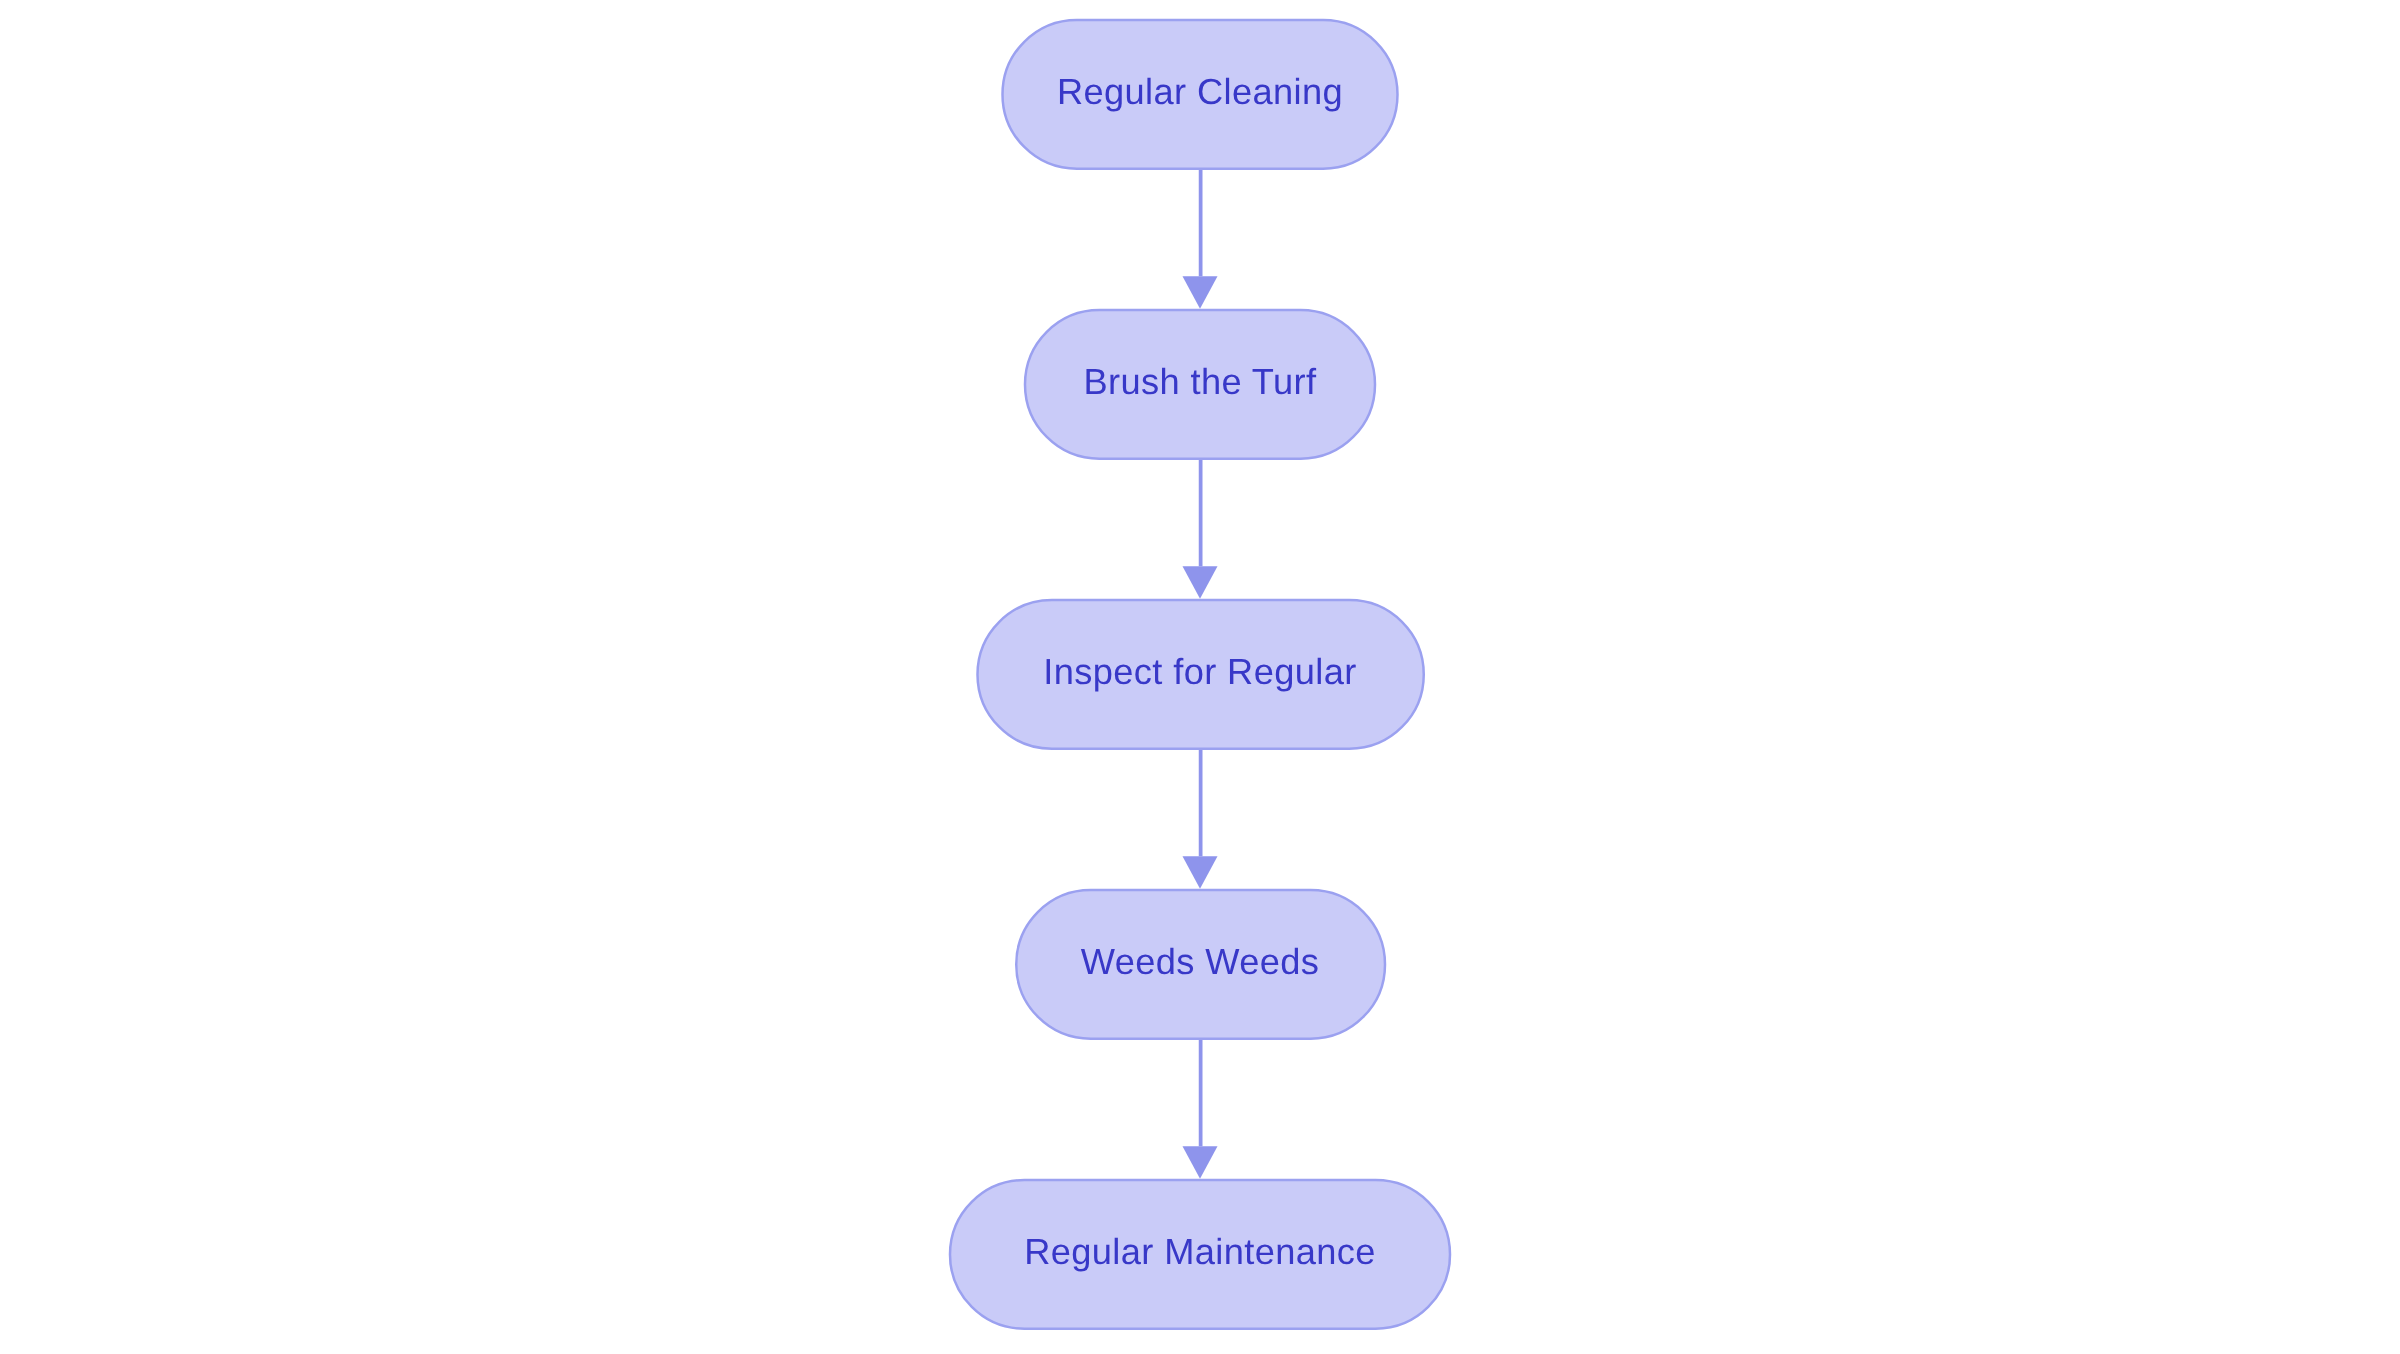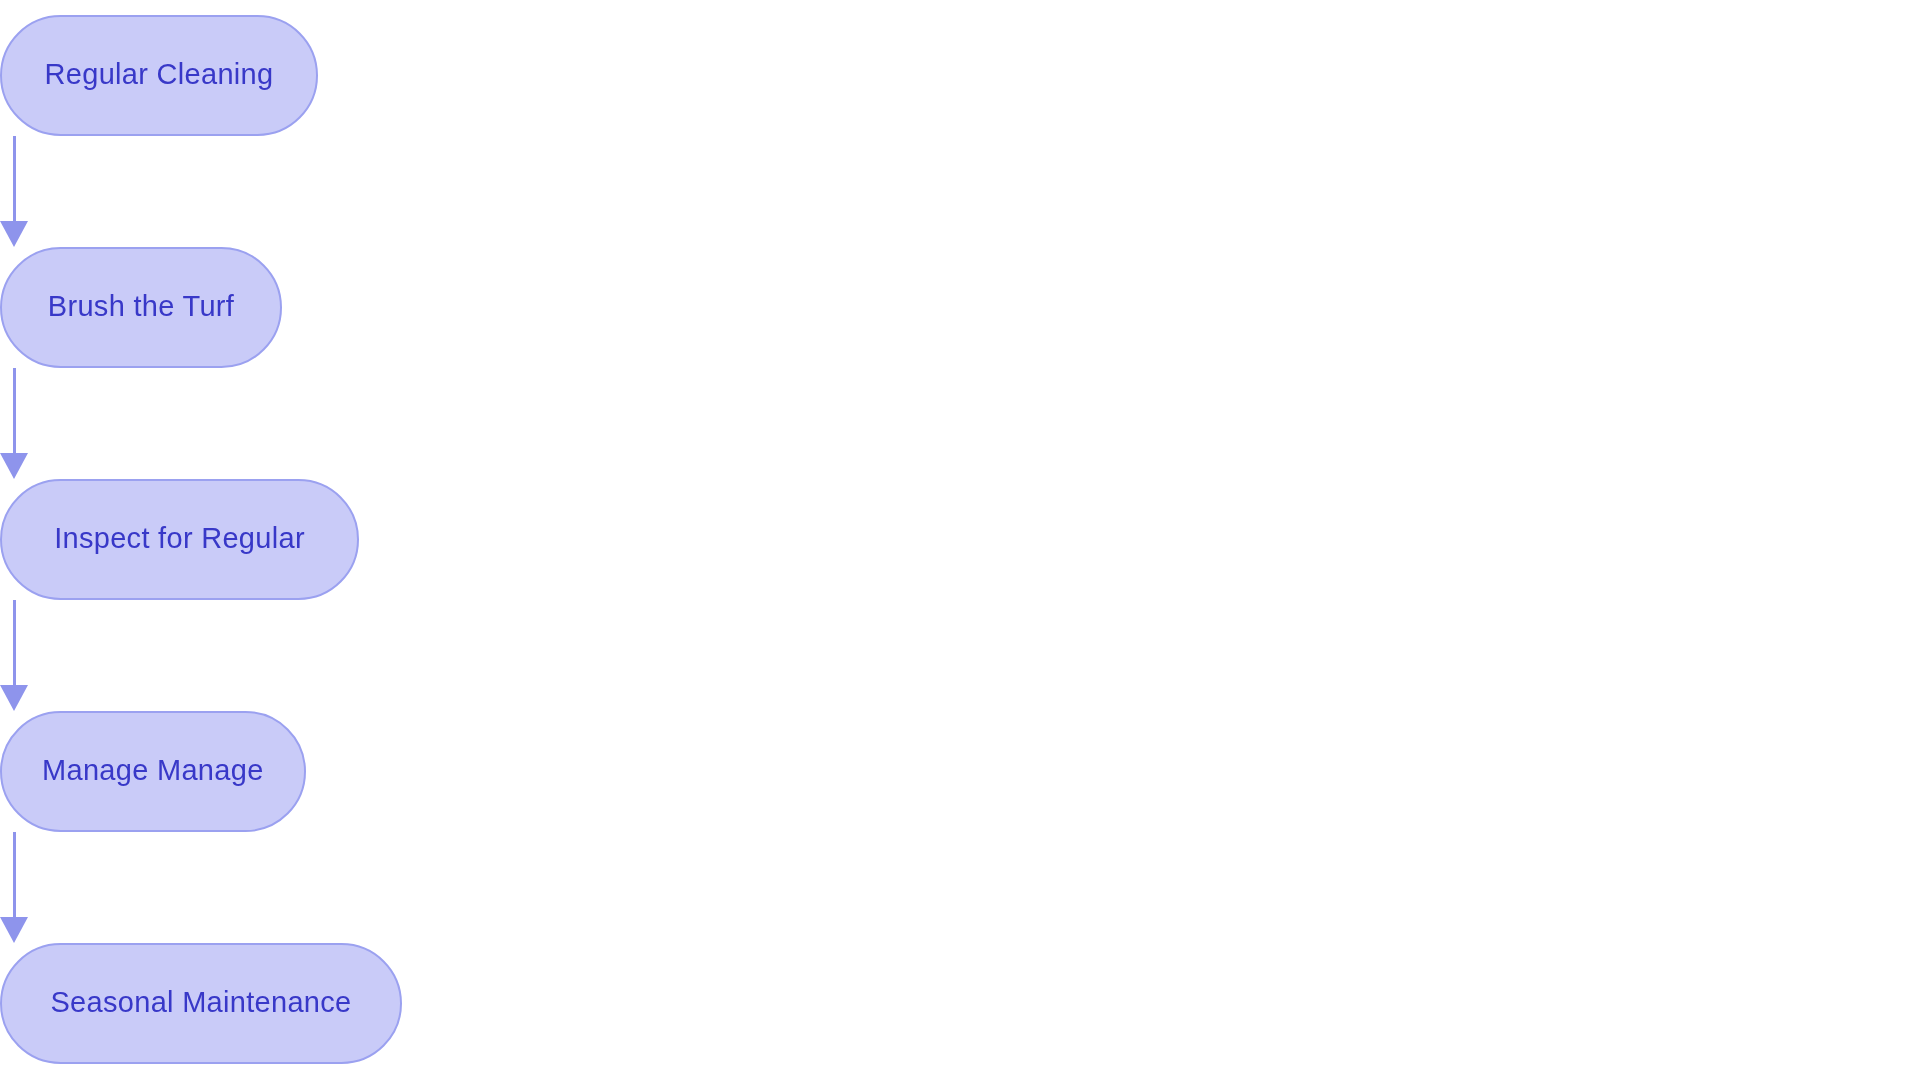--- a/index.html
+++ b/index.html
@@ -17,21 +17,21 @@
     overflow: hidden;
     font-family: "Liberation Sans", "DejaVu Sans", sans-serif;
   }
   .canvas {
     position: relative;
     width: 1920px;
     height: 1083px;
     padding-top: 15px;
     display: flex;
     flex-direction: column;
-    align-items: flex-start;
+    align-items: center;
   }
   .node {
     height: 121px;
     border-radius: 60.5px;
     background: var(--node-fill);
     border: 2px solid var(--node-border);
     display: flex;
     align-items: center;
     justify-content: center;
     padding: 0 40px;
@@ -99,25 +99,25 @@
   <div class="node n3">
     <span class="label">Inspect for Regular</span>
   </div>
 
   <div class="connector">
     <div class="line"></div>
     <div class="head"></div>
   </div>
 
   <div class="node n4">
-    <span class="label">Manage Manage</span>
+    <span class="label">Weeds Weeds</span>
   </div>
 
   <div class="connector">
     <div class="line"></div>
     <div class="head"></div>
   </div>
 
   <div class="node n5">
-    <span class="label">Seasonal Maintenance</span>
+    <span class="label">Regular Maintenance</span>
   </div>
 
 </div>
 
 </body></html>

